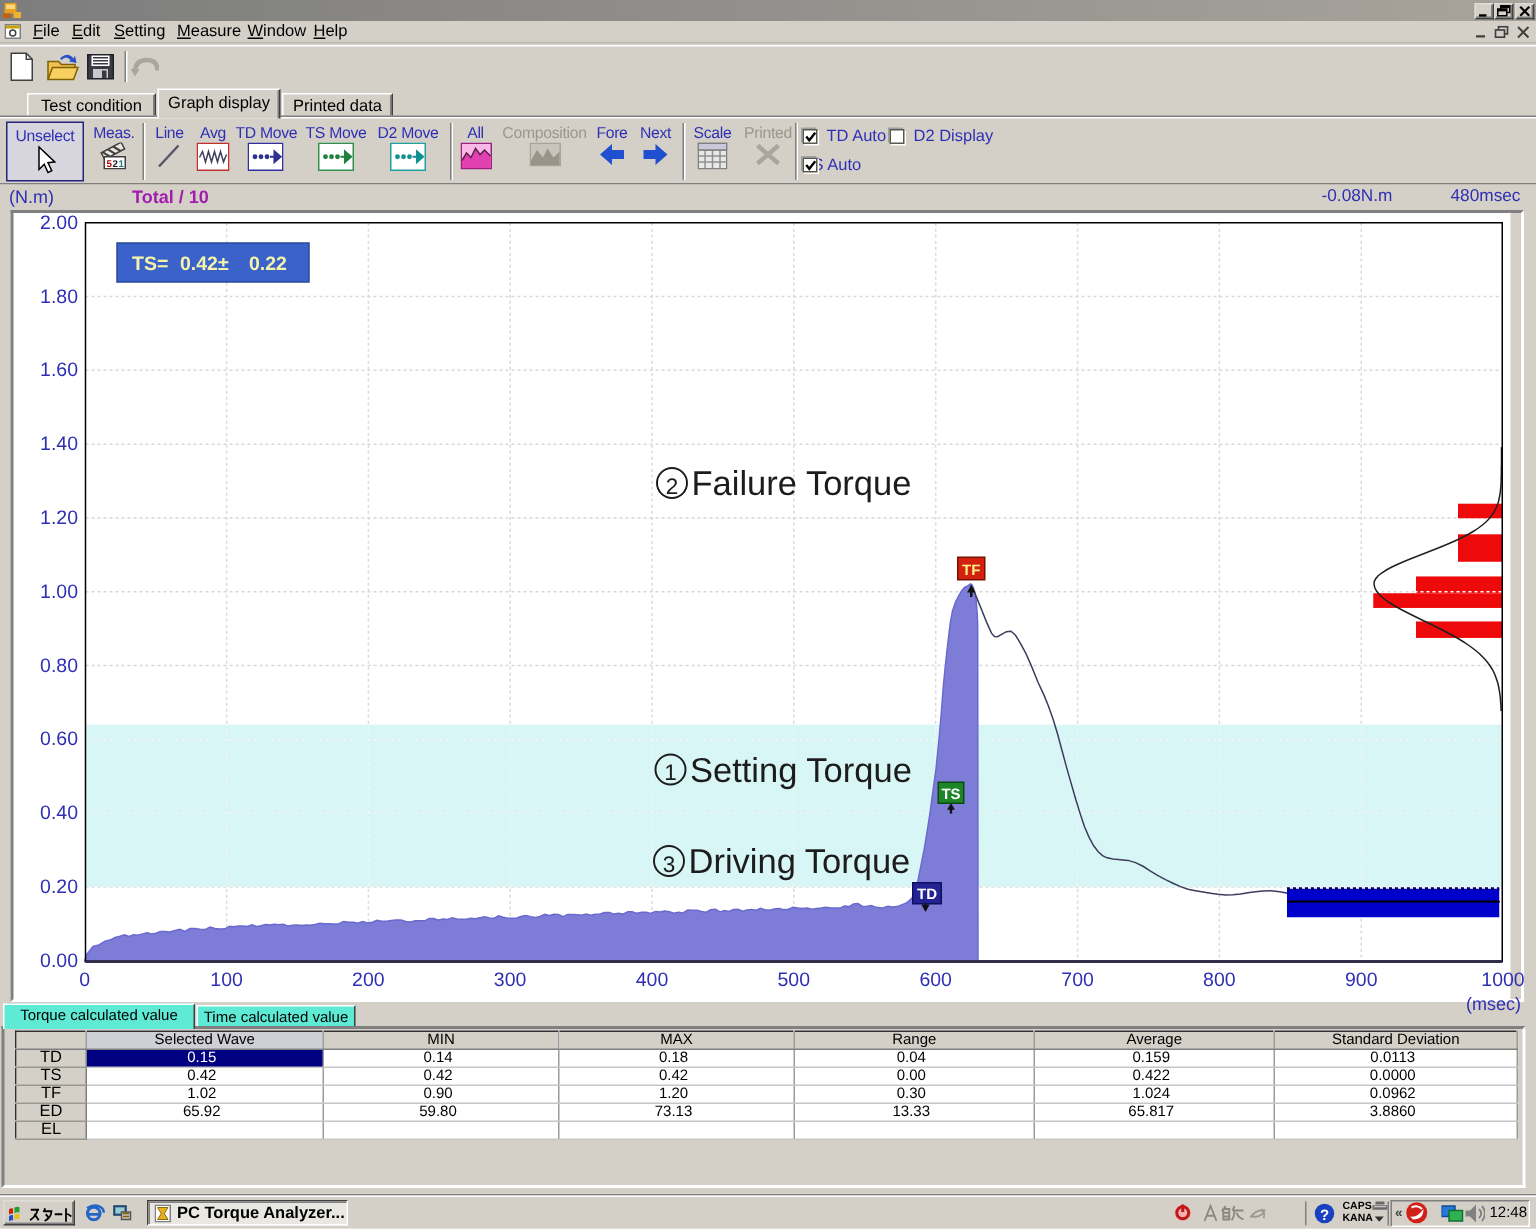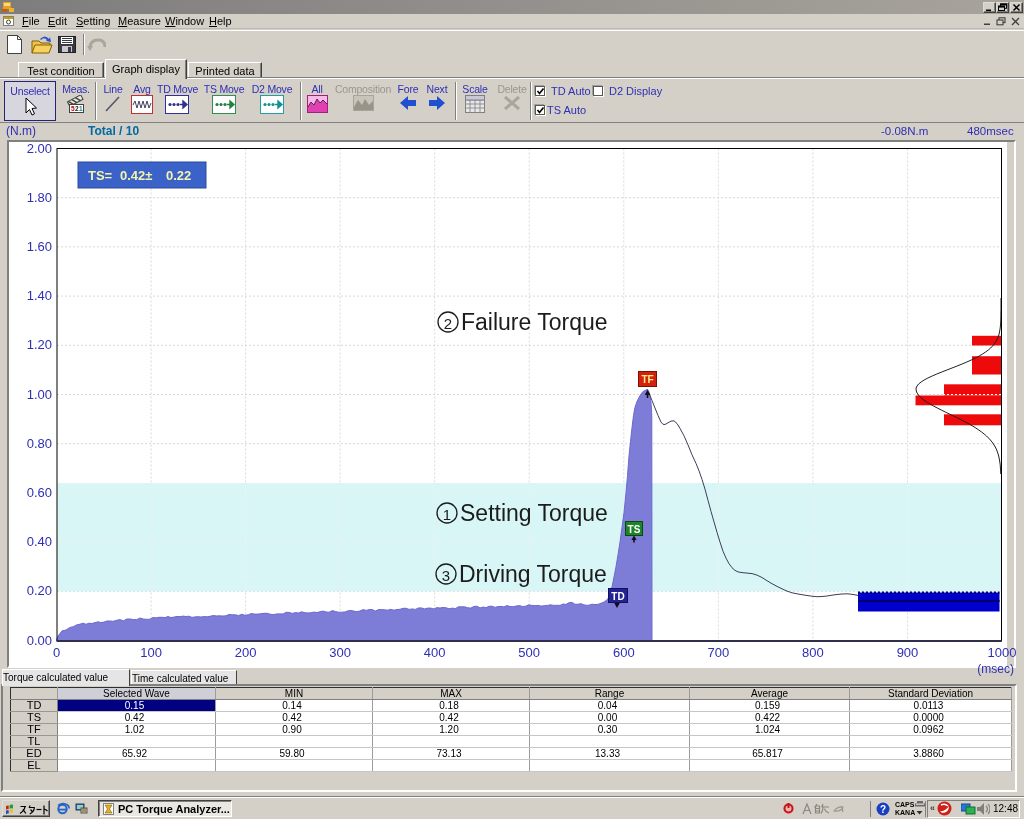--- a/index.html
+++ b/index.html
@@ -27,21 +27,21 @@
 .vsep{position:absolute;top:4px;width:2px;height:38px;border-left:1px solid #808080;border-right:1px solid #fff}
 .ckrow{position:absolute;font-size:11px;color:#2f2fb4;height:13px;line-height:13px}
 .ckbox{position:absolute;left:0;top:1px;width:10px;height:10px;background:#fff;border:1px solid #58584e;box-shadow:1px 1px 0 #fff, -1px -1px 0 #a0a0a0}
 
 #statusrow{left:0;top:123px;width:1024px;height:17px;background:#d4d0c8;font-size:12px;line-height:16px}
 
 #chartpanel{left:7px;top:140px;width:1009px;height:528px;background:#fff;border-left:2px solid #808080;border-top:2px solid #808080;border-right:2px solid #fff;border-bottom:2px solid #fff}
 #chartpanel .inner{position:absolute;right:0;top:0;width:7px;height:524px;background:#d4d0c8}
 
 #btabs{left:0;top:668px;width:1024px;height:18px;background:#d4d0c8}
-.btab{position:absolute;top:2px;height:15px;background:#e5e5e5;border-top:1px solid #fff;border-left:1px solid #fff;border-right:1px solid #404040;font-size:10px;color:#000;line-height:15px}
+.btab{position:absolute;top:2px;height:15px;background:#5eead4;border-top:1px solid #fff;border-left:1px solid #fff;border-right:1px solid #404040;font-size:10px;color:#000;text-align:center;line-height:15px}
 
 #tablewrap{left:1px;top:684px;width:1016px;height:108px;background:#d4d0c8;border-left:2px solid #808080;border-top:2px solid #808080;border-right:2px solid #fff;border-bottom:2px solid #fff;padding:1px 0 0 7px}
 table.grid{border-collapse:collapse;table-layout:fixed;width:956px;font-size:10px;color:#000;border:1px solid #303030;background:#fff}
 table.grid td,table.grid th{border-right:1px solid #9c9c9c;border-bottom:1px solid #c6c6c6;height:11px;line-height:11px;padding:0 4px 0 0;text-align:center;font-weight:normal;overflow:hidden;white-space:nowrap}
 table.grid th{background:#d4d0c8;text-align:center;border-bottom:1px solid #808080;padding:0}
 table.grid td.rh{background:#d4d0c8;text-align:center;border-right:1px solid #808080;border-bottom:1px solid #9a978f;padding:0;font-size:11px}
 
 #taskbar{left:0;top:797px;width:1024px;height:22px;background:#d4d0c8;border-top:1px solid #fff;box-shadow:0 -1px 0 #808080}
 #startbtn{position:absolute;left:2px;top:2px;width:48px;height:17px;font-size:11px;font-weight:bold}
 .traytxt{font-size:10px;color:#000}
@@ -226,43 +226,43 @@
  <div class="vsep" style="left:455px"></div>
 
  <div class="tbtn" style="left:460px;width:30px"><span class="lab">Scale</span>
   <svg width="20" height="18" viewBox="0 0 20 18">
         <rect x="0.5" y="0.5" width="19" height="17" fill="#e8e8e8" stroke="#808080"></rect>
         <path d="M0.5,5 h19 M0.5,9 h19 M0.5,13 h19 M5,0.5 v17 M10,0.5 v17 M15,0.5 v17" stroke="#909090" stroke-width="1"></path>
         <rect x="0.5" y="0.5" width="19" height="4.5" fill="#c8c8d8" stroke="#808080"></rect>
       </svg>
  </div>
 
- <div class="tbtn gray" style="left:496px;width:32px"><span class="lab">Delete</span>
+ <div class="tbtn gray" style="left:496px;width:32px"><span class="lab">Printed</span>
   <svg width="18" height="16" viewBox="0 0 18 16">
         <path d="M2,2 L16,14 M16,2 L2,14" stroke="#aaa69e" stroke-width="3"></path>
       </svg>
  </div>
  <div class="vsep" style="left:530px"></div>
 
  <div class="ckrow" style="left:535px;top:7px;width:80px;padding-left:16px"><span class="ckbox">
         <svg width="9" height="9" viewBox="0 0 9 9" style="position:absolute;left:0;top:0">
           <path d="M1.5,4 L3.5,6.5 L7.5,1.5" fill="none" stroke="#000" stroke-width="1.6"></path>
         </svg>
       </span>TD Auto</div>
  <div class="ckrow" style="left:593px;top:7px;width:110px;padding-left:16px"><span class="ckbox"></span>D2 Display</div>
- <div class="ckrow" style="left:535px;top:26px;width:80px;padding-left:12px"><span class="ckbox">
+ <div class="ckrow" style="left:535px;top:26px;width:80px;padding-left:0"><span class="ckbox">
         <svg width="9" height="9" viewBox="0 0 9 9" style="position:absolute;left:0;top:0">
           <path d="M1.5,4 L3.5,6.5 L7.5,1.5" fill="none" stroke="#000" stroke-width="1.6"></path>
         </svg>
       </span>TS Auto</div>
 </div>
 
 <div class="abs" id="statusrow">
  <span class="abs blue" style="left:6px">(N.m)</span>
- <span class="abs" style="left:88px;color:#0369a1;font-weight:bold">Total / 10</span>
+ <span class="abs" style="left:88px;color:#a21caf;font-weight:bold">Total / 10</span>
  <span class="abs blue" style="left:881px;font-size:11.5px">-0.08N.m</span>
  <span class="abs blue" style="left:967px;font-size:11.5px">480msec</span>
 </div>
 
 <div class="abs" id="chartpanel">
     <div class="inner"></div>
   </div>
 
 <svg class="abs" style="left:0;top:0;z-index:2;pointer-events:none" width="1024" height="819" viewBox="0 0 1024 819">
 
@@ -404,29 +404,20 @@
  <tr>
           <td class="rh">TF</td>
           <td>1.02</td>
           <td>0.90</td>
           <td>1.20</td>
           <td>0.30</td>
           <td>1.024</td>
           <td>0.0962</td>
         </tr>
  <tr>
-          <td class="rh">TL</td>
-          <td></td>
-          <td></td>
-          <td></td>
-          <td></td>
-          <td></td>
-          <td></td>
-        </tr>
- <tr>
           <td class="rh">ED</td>
           <td>65.92</td>
           <td>59.80</td>
           <td>73.13</td>
           <td>13.33</td>
           <td>65.817</td>
           <td>3.8860</td>
         </tr>
  <tr>
           <td class="rh">EL</td>

